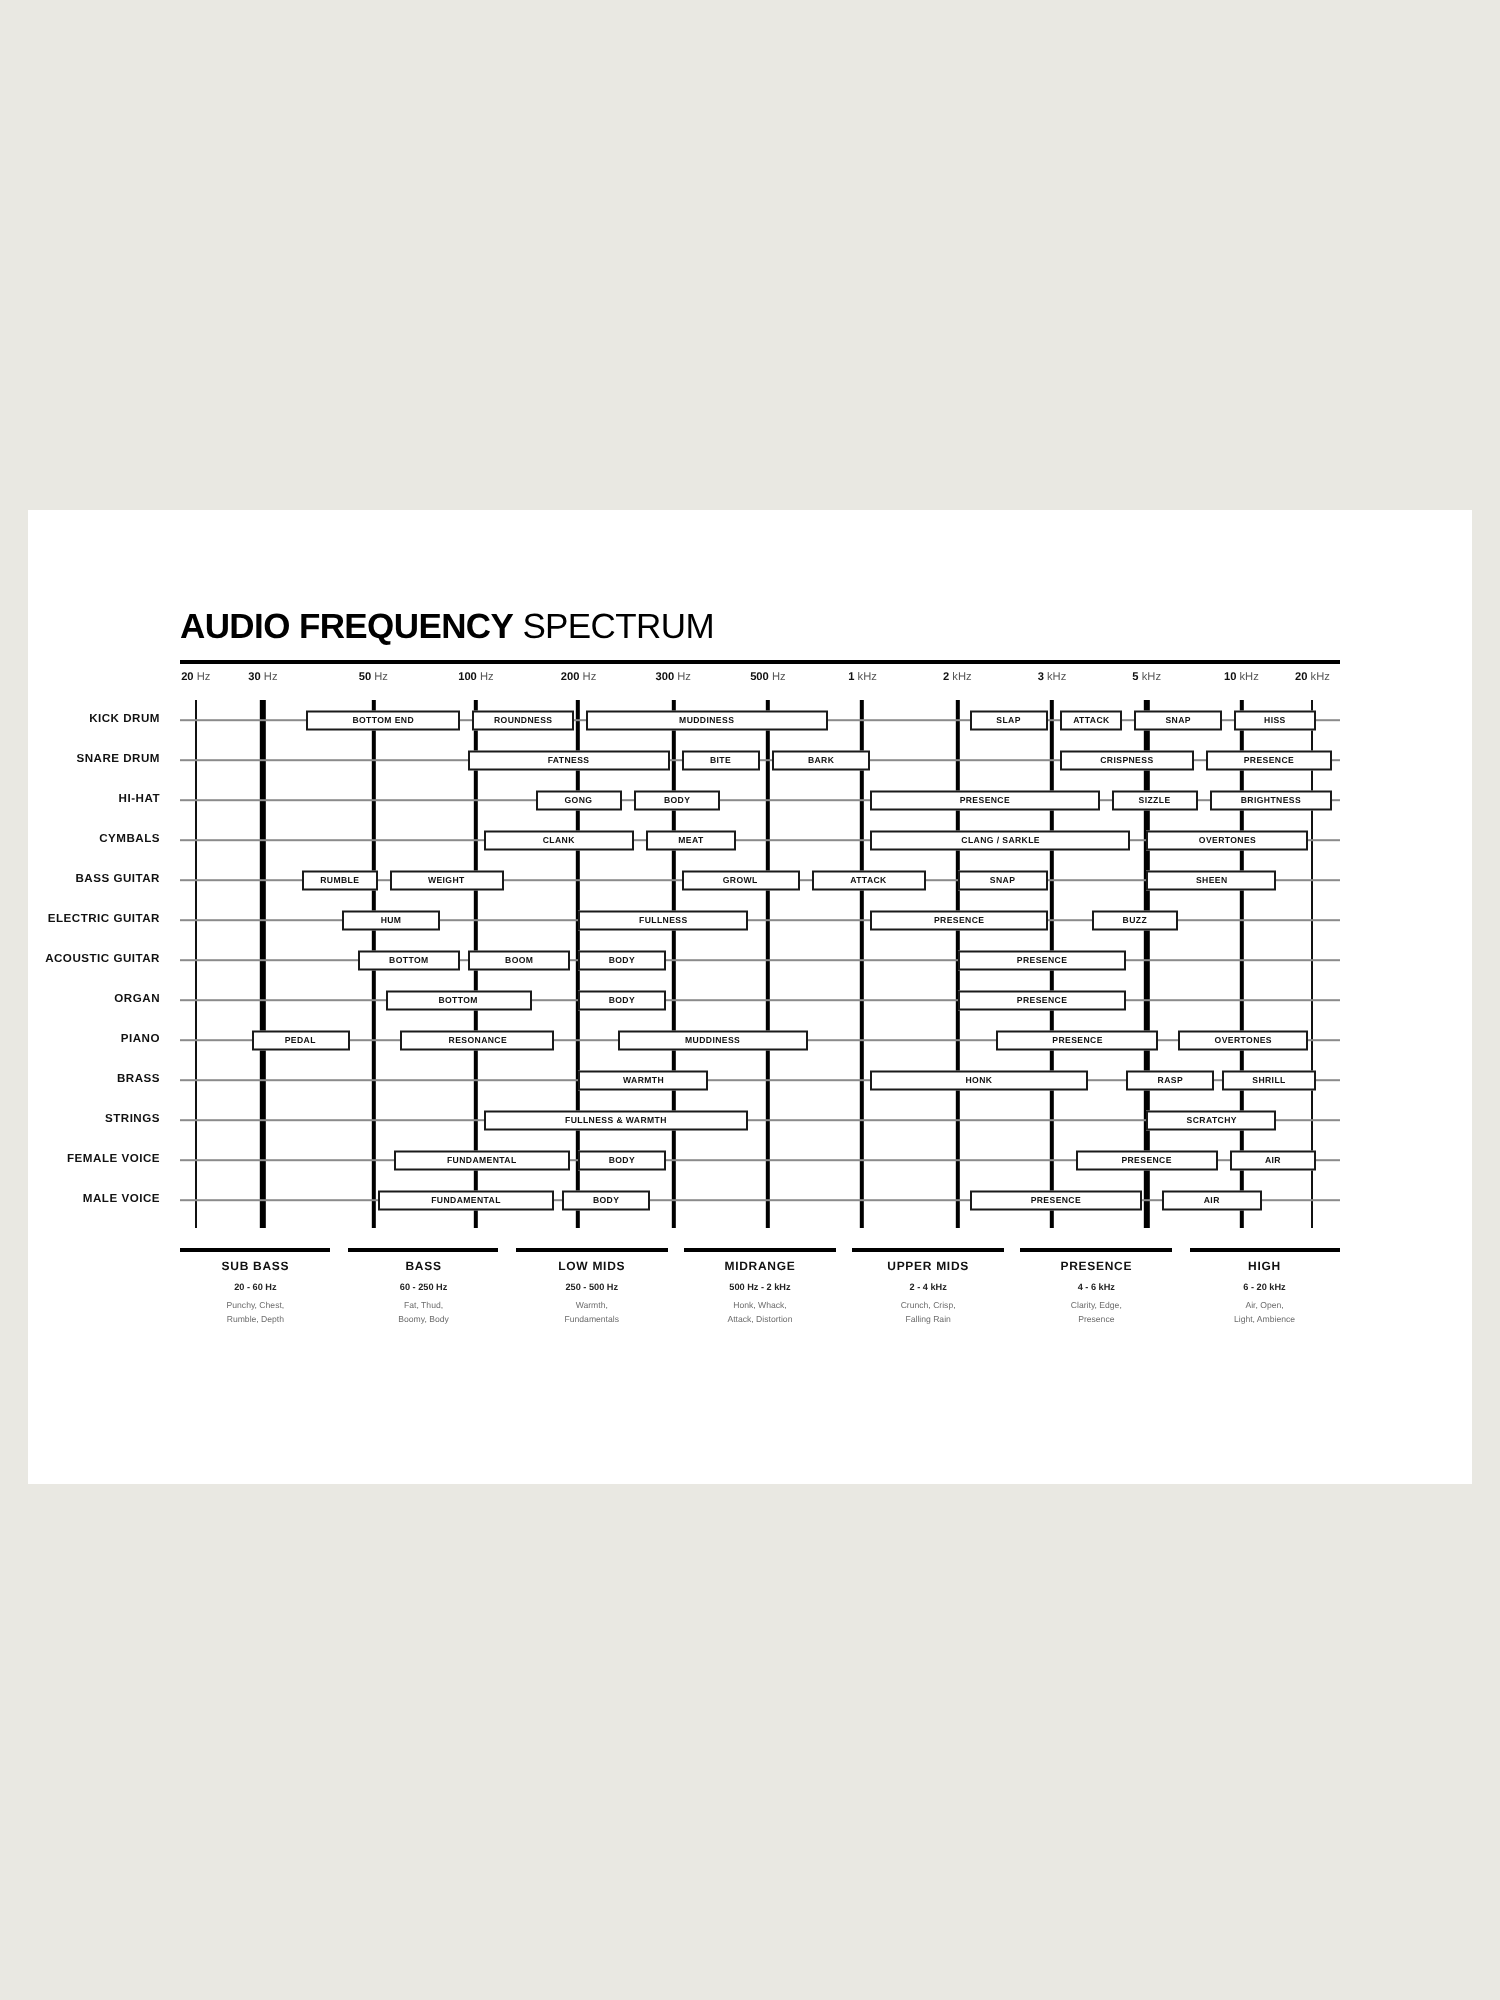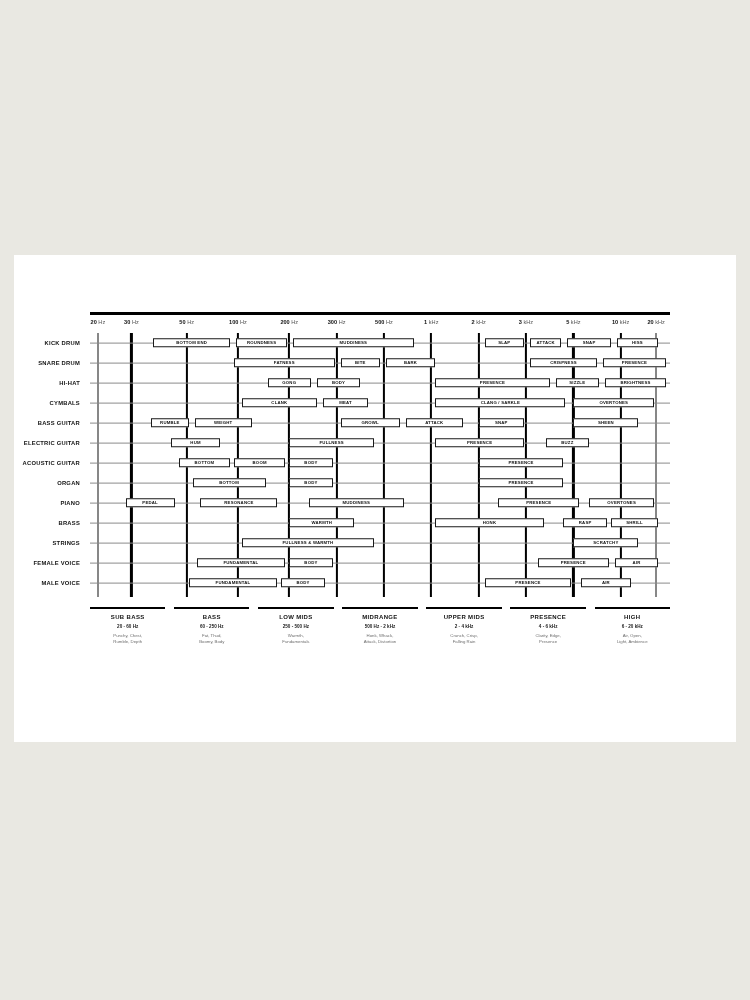--- a/index.html
+++ b/index.html
@@ -148,20 +148,24 @@
     color:#6d6d6d;
     line-height:1.45;
   }
 </style>
 </head>
 <body>
 
 <div id="card">
   <div id="sheet">
 
+    <div class="title">
+      <span class="t-bold">AUDIO FREQUENCY</span>
+      <span class="t-light">SPECTRUM</span>
+    </div>
     <div class="title-rule"></div>
 
     <div class="axis" id="axis">
         <div class="tick" style="left: 1.36054%;"><span>20</span> <span class="unit">Hz</span></div>
         <div class="tick" style="left: 7.14286%;"><span>30</span> <span class="unit">Hz</span></div>
         <div class="tick" style="left: 16.6667%;"><span>50</span> <span class="unit">Hz</span></div>
         <div class="tick" style="left: 25.5102%;"><span>100</span> <span class="unit">Hz</span></div>
         <div class="tick" style="left: 34.3537%;"><span>200</span> <span class="unit">Hz</span></div>
         <div class="tick" style="left: 42.517%;"><span>300</span> <span class="unit">Hz</span></div>
         <div class="tick" style="left: 50.6803%;"><span>500</span> <span class="unit">Hz</span></div>

